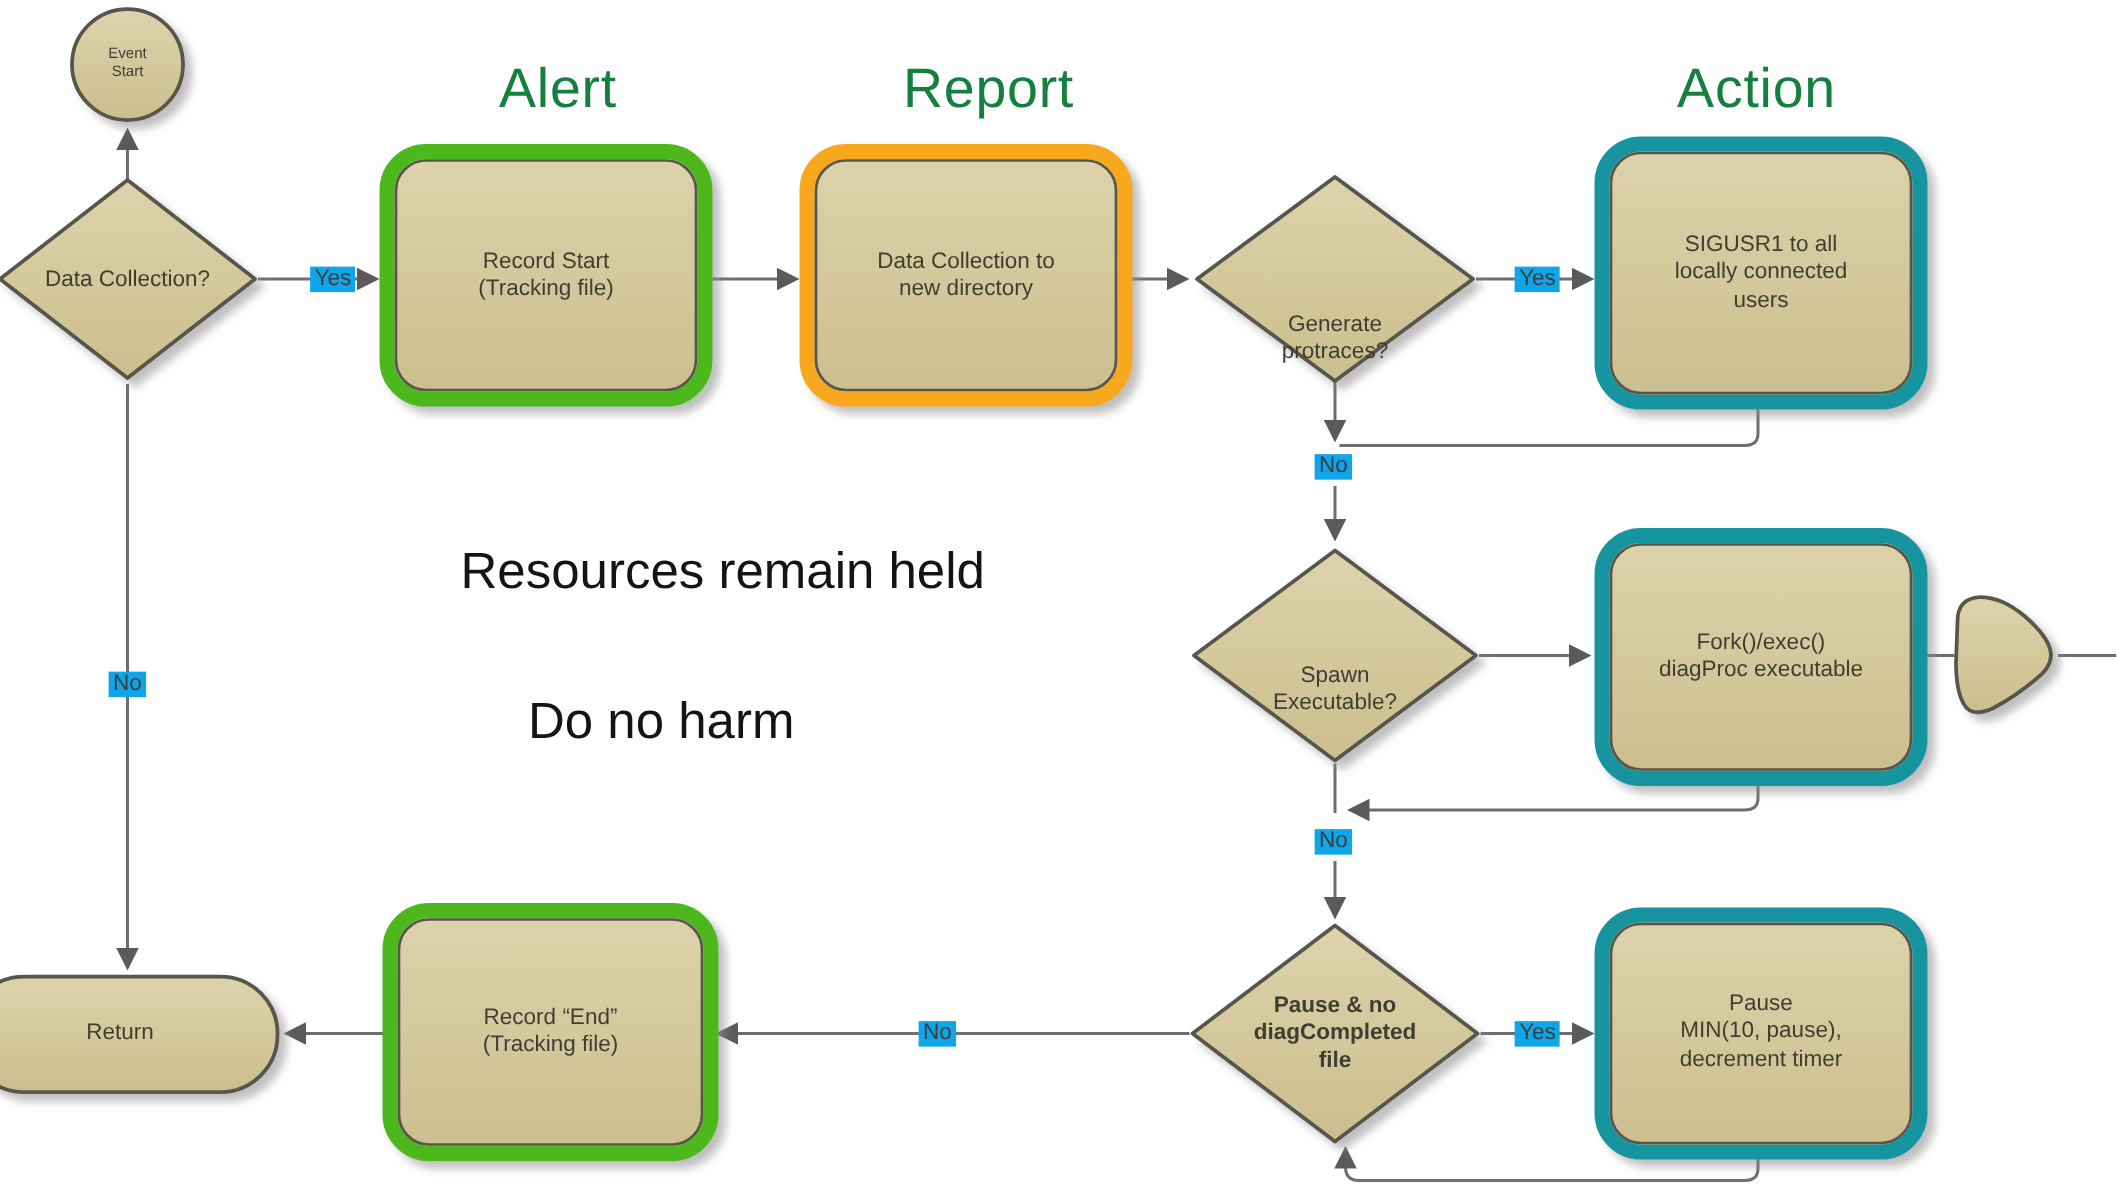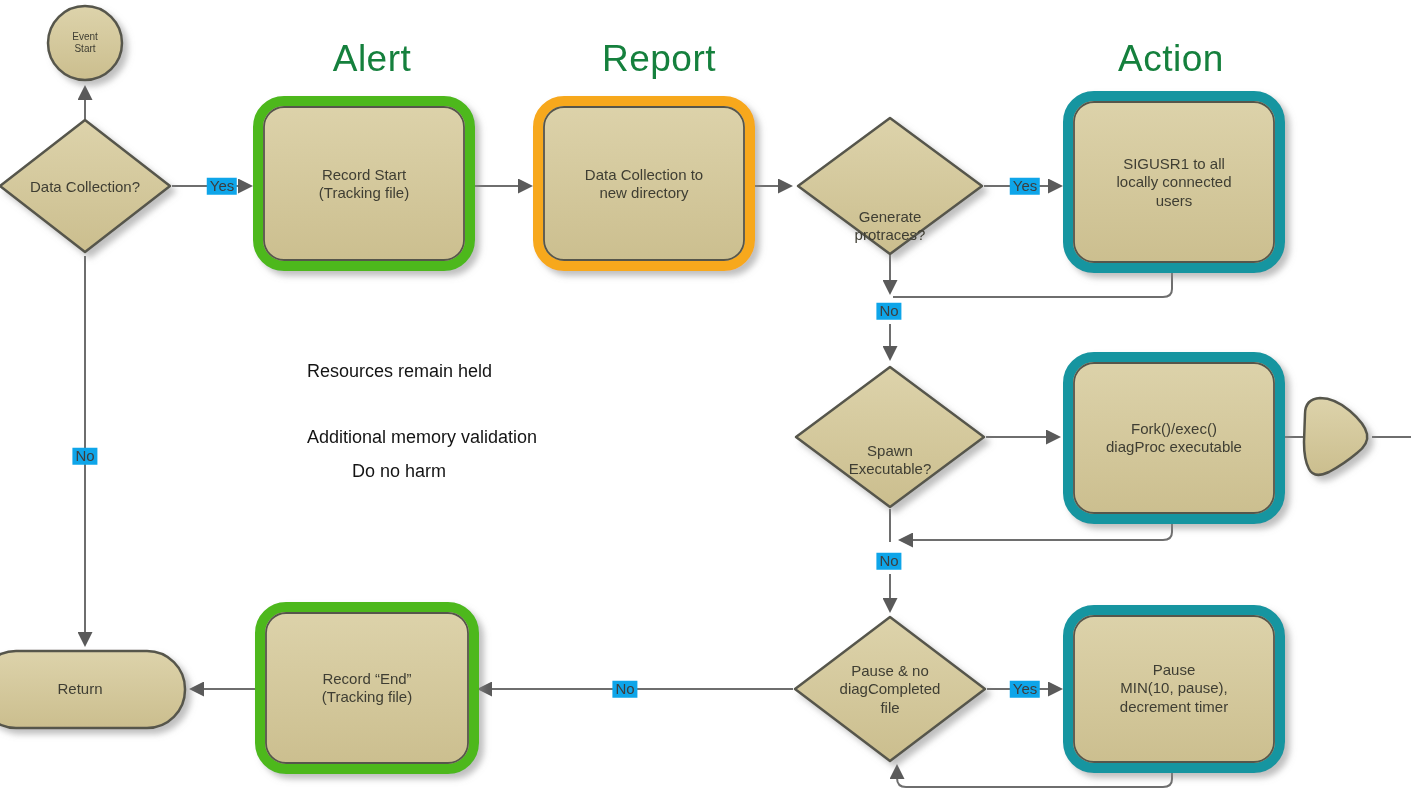--- a/index.html
+++ b/index.html
@@ -7,21 +7,21 @@
     position:relative;width:1411px;height:795px;background:#ffffff;overflow:hidden;
     font-family:"Liberation Sans", sans-serif;
   }
   #stage svg{position:absolute;left:0;top:0;}
   .txt{position:absolute;transform:translate(-50%,-50%);text-align:center;
        white-space:pre-line;pointer-events:none;}
   .node-label{font-size:15px;line-height:1.22;color:#3f3e33;}
   .node-label.small{font-size:10px;line-height:1.15;}
   .col-header{font-size:37px;color:#15803d;letter-spacing:0.5px;}
   .edge-label{font-size:15px;color:#3d3d3d;background:#0ea5e9;padding:0 3px;line-height:1.1;}
-  .annotation{position:absolute;font-size:18px;color:#141414;line-height:1.25;white-space:pre;}
+  .annotation{position:absolute;font-size:34px;color:#141414;line-height:1.25;white-space:pre;}
 </style>
 </head>
 <body>
 
 <div id="stage">
 
   <svg width="1411" height="795" viewBox="0 0 1411 795">
     <defs>
       <linearGradient id="tanGrad" x1="0" y1="0" x2="0" y2="1">
         <stop offset="0" stop-color="#DDD3AB"></stop>
@@ -119,35 +119,34 @@
 new directory</div>
   <div class="txt node-label" style="left:890px;top:186px;margin-top:40px;">Generate
 protraces?</div>
   <div class="txt node-label" style="left:1174px;top:182px;">SIGUSR1 to all
 locally connected
 users</div>
   <div class="txt node-label" style="left:890px;top:460px;">Spawn
 Executable?</div>
   <div class="txt node-label" style="left:1174px;top:438px;">Fork()/exec()
 diagProc executable</div>
-  <div class="txt node-label" style="left:890px;top:689px;">Pause &amp; no
+  <div class="txt node-label" style="left:890px;top:689px;font-weight:bold;">Pause &amp; no
 diagCompleted
 file</div>
   <div class="txt node-label" style="left:1174px;top:688px;">Pause
 MIN(10, pause),
 decrement timer</div>
   <div class="txt node-label" style="left:367px;top:688px;">Record “End”
 (Tracking file)</div>
   <div class="txt node-label" style="left:80px;top:689px;">Return</div>
 
   <div class="txt edge-label" style="left:222px;top:186px;">Yes</div>
   <div class="txt edge-label" style="left:1025px;top:186px;">Yes</div>
   <div class="txt edge-label" style="left:1025px;top:689px;">Yes</div>
   <div class="txt edge-label" style="left:85px;top:456px;">No</div>
   <div class="txt edge-label" style="left:889px;top:311px;">No</div>
   <div class="txt edge-label" style="left:889px;top:561px;">No</div>
   <div class="txt edge-label" style="left:625px;top:689px;">No</div>
 
   <div class="annotation" style="left:307px;top:360px;">Resources remain held</div>
-  <div class="annotation" style="left:307px;top:426px;">Additional memory validation</div>
   <div class="annotation" style="left:352px;top:460px;">Do no harm</div>
 
 </div>
 
 </body></html>

